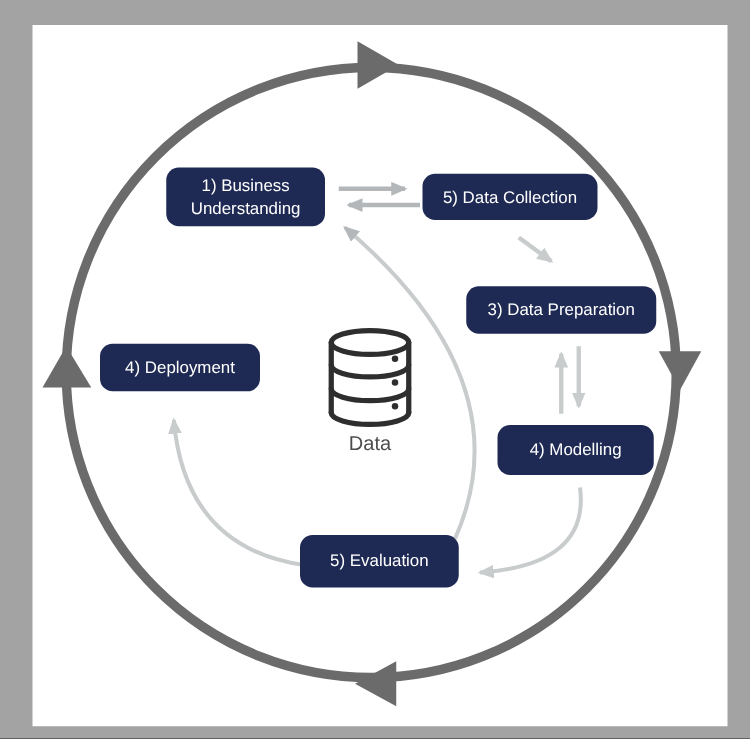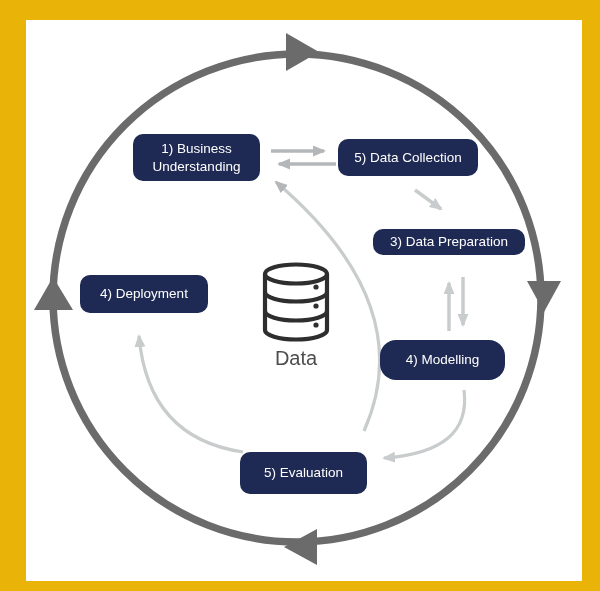--- a/index.html
+++ b/index.html
@@ -5,21 +5,21 @@
   html, body {
     margin: 0;
     padding: 0;
     background: #000000;
     font-family: "Liberation Sans", sans-serif;
   }
   .frame {
     position: relative;
     width: 600px;
     height: 591px;
-    background: #eab308;
+    background: #a3a3a3;
     overflow: hidden;
   }
   .canvas {
     position: absolute;
     left: 26px;
     top: 20px;
     width: 556px;
     height: 561px;
     background: #ffffff;
   }
@@ -39,31 +39,31 @@
     align-items: center;
     justify-content: center;
     text-align: center;
     font-size: 13.5px;
     line-height: 1.3;
     padding: 2px 6px;
     box-sizing: border-box;
   }
   .node-bu  { left: 133px; top: 134px; width: 127px; height: 47px; }
   .node-dc  { left: 338px; top: 139px; width: 140px; height: 37px; }
-  .node-dp  { left: 373px; top: 229px; width: 152px; height: 26px; }
-  .node-mod { left: 380px; top: 340px; width: 125px; height: 40px; border-radius: 16px; }
-  .node-ev  { left: 240px; top: 452px; width: 127px; height: 42px; justify-content: center; }
+  .node-dp  { left: 373px; top: 229px; width: 152px; height: 38px; }
+  .node-mod { left: 398px; top: 340px; width: 125px; height: 40px; }
+  .node-ev  { left: 240px; top: 428px; width: 127px; height: 42px; justify-content: center; }
   .node-dep { left: 80px;  top: 275px; width: 128px; height: 38px; }
   .center-label {
     position: absolute;
     left: 256px;
     top: 347px;
     width: 80px;
     text-align: center;
-    font-size: 20px;
+    font-size: 16px;
     color: #4d4d4d;
   }
 </style>
 </head>
 <body>
 
 <div class="frame">
   <div class="canvas"></div>
 
   <svg class="overlay" viewBox="0 0 600 591">

